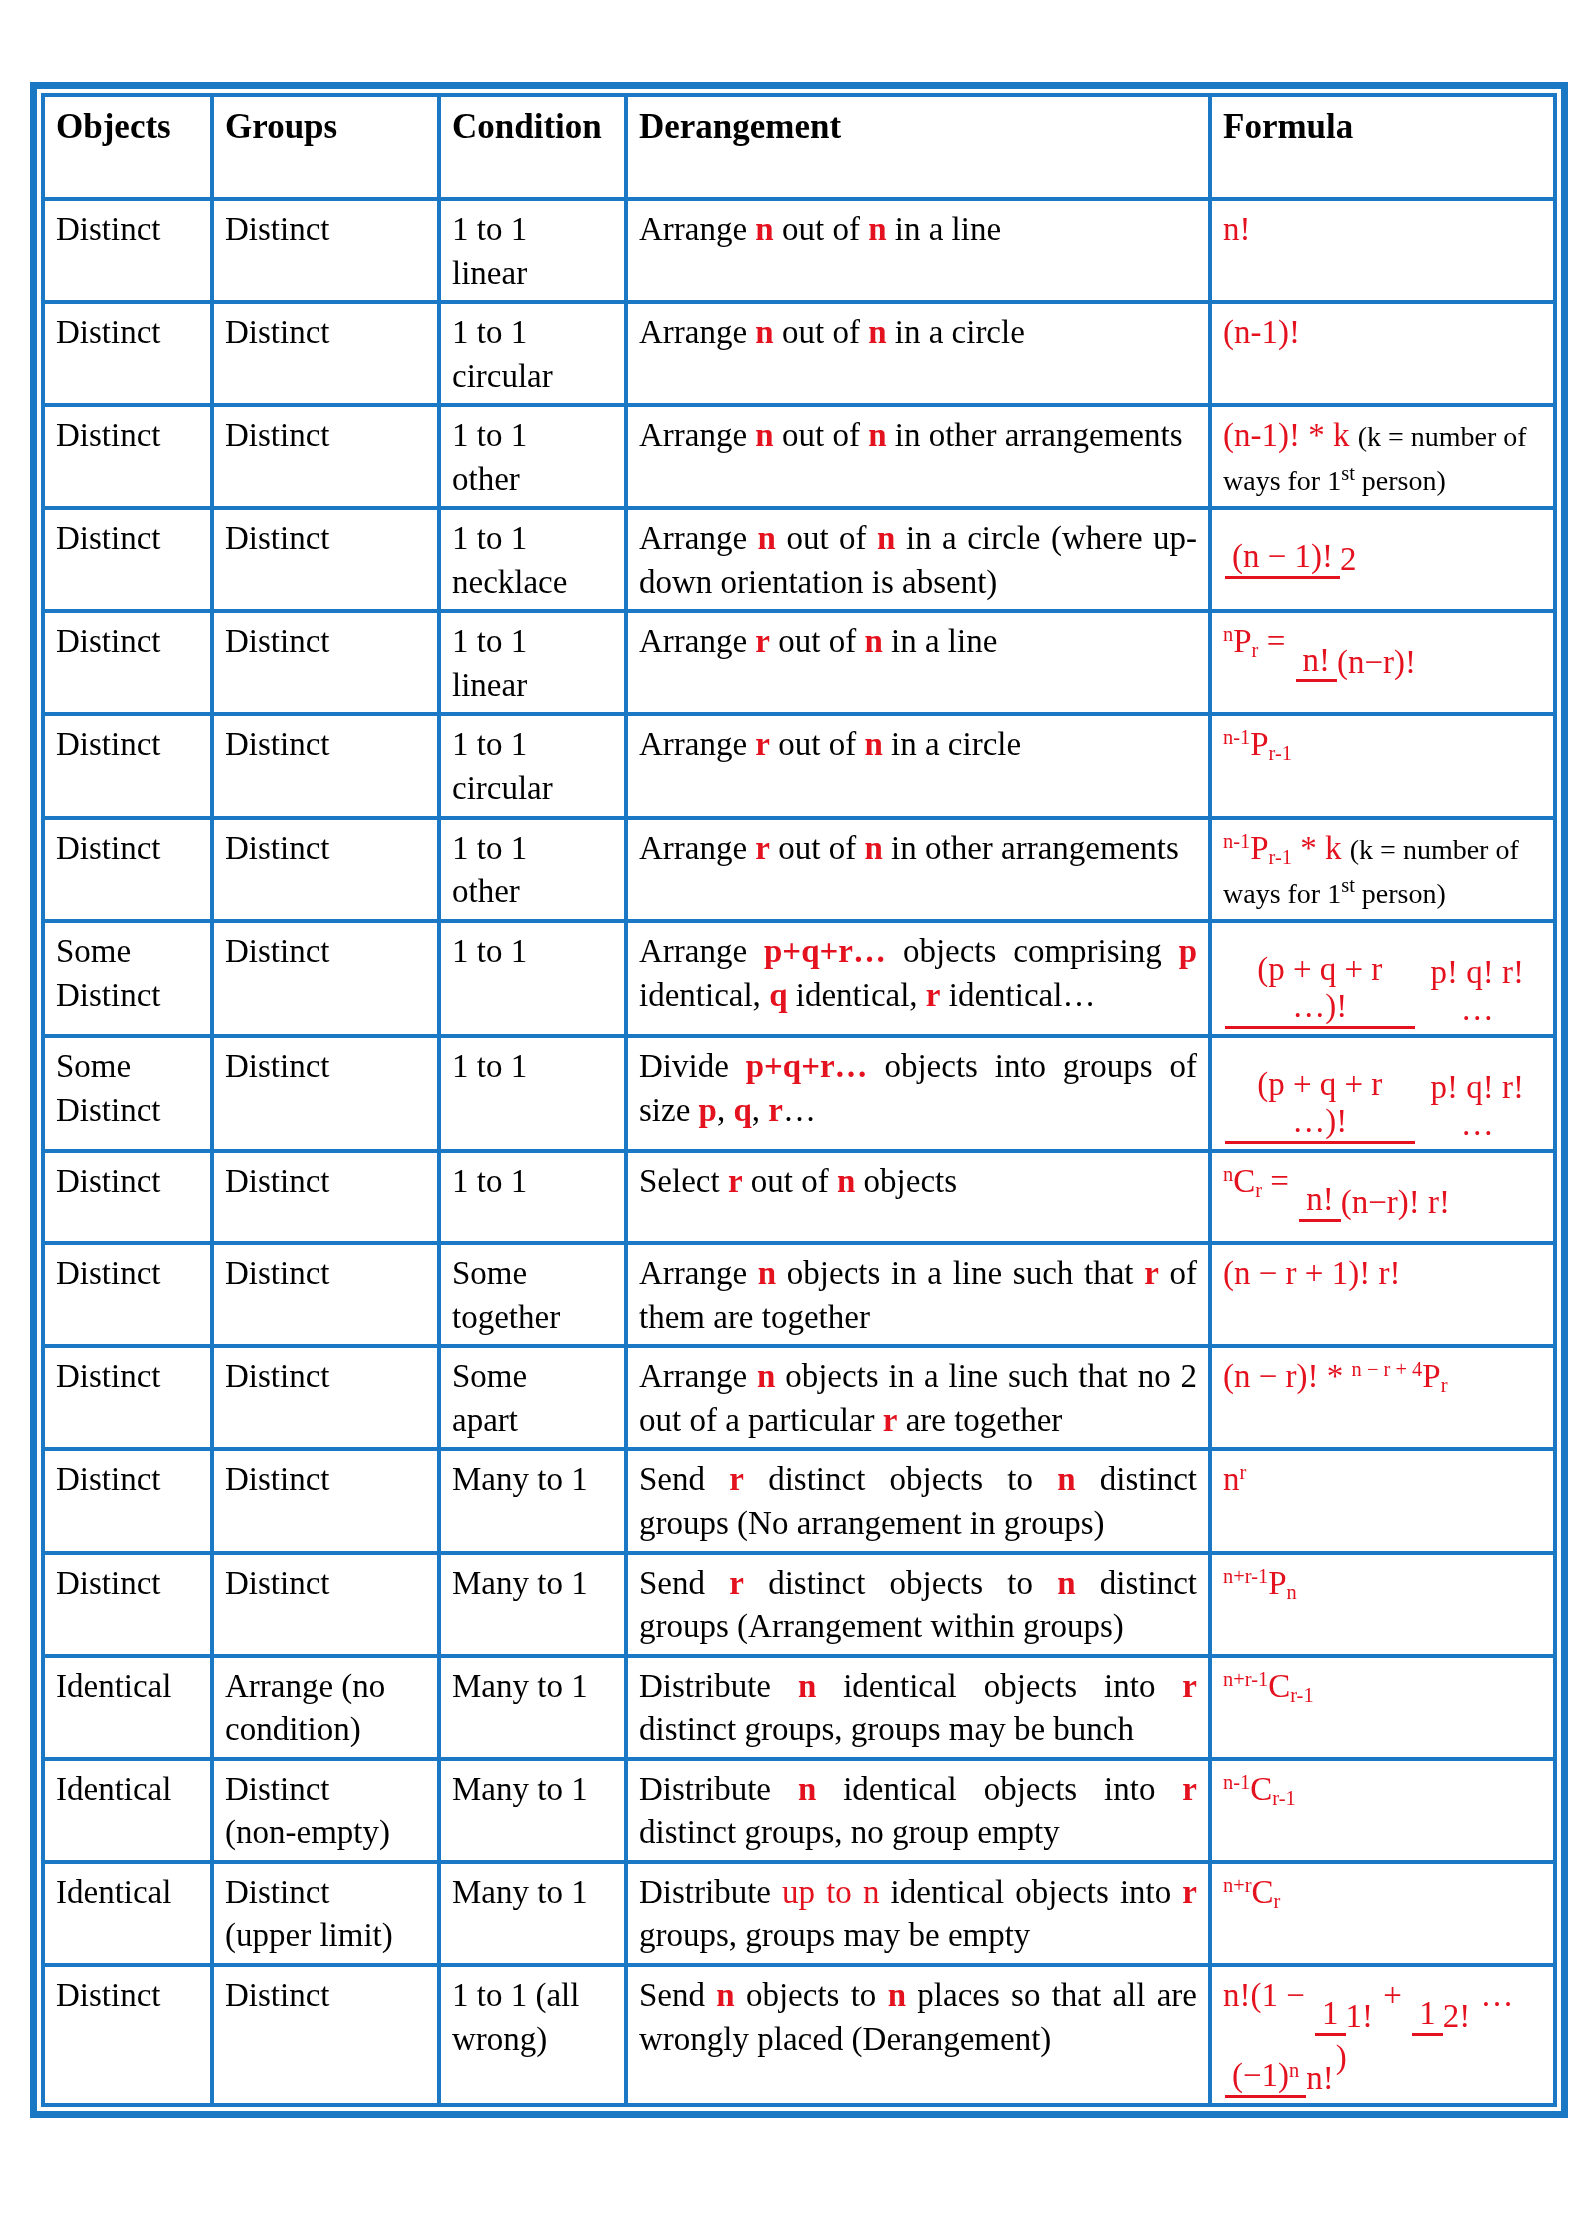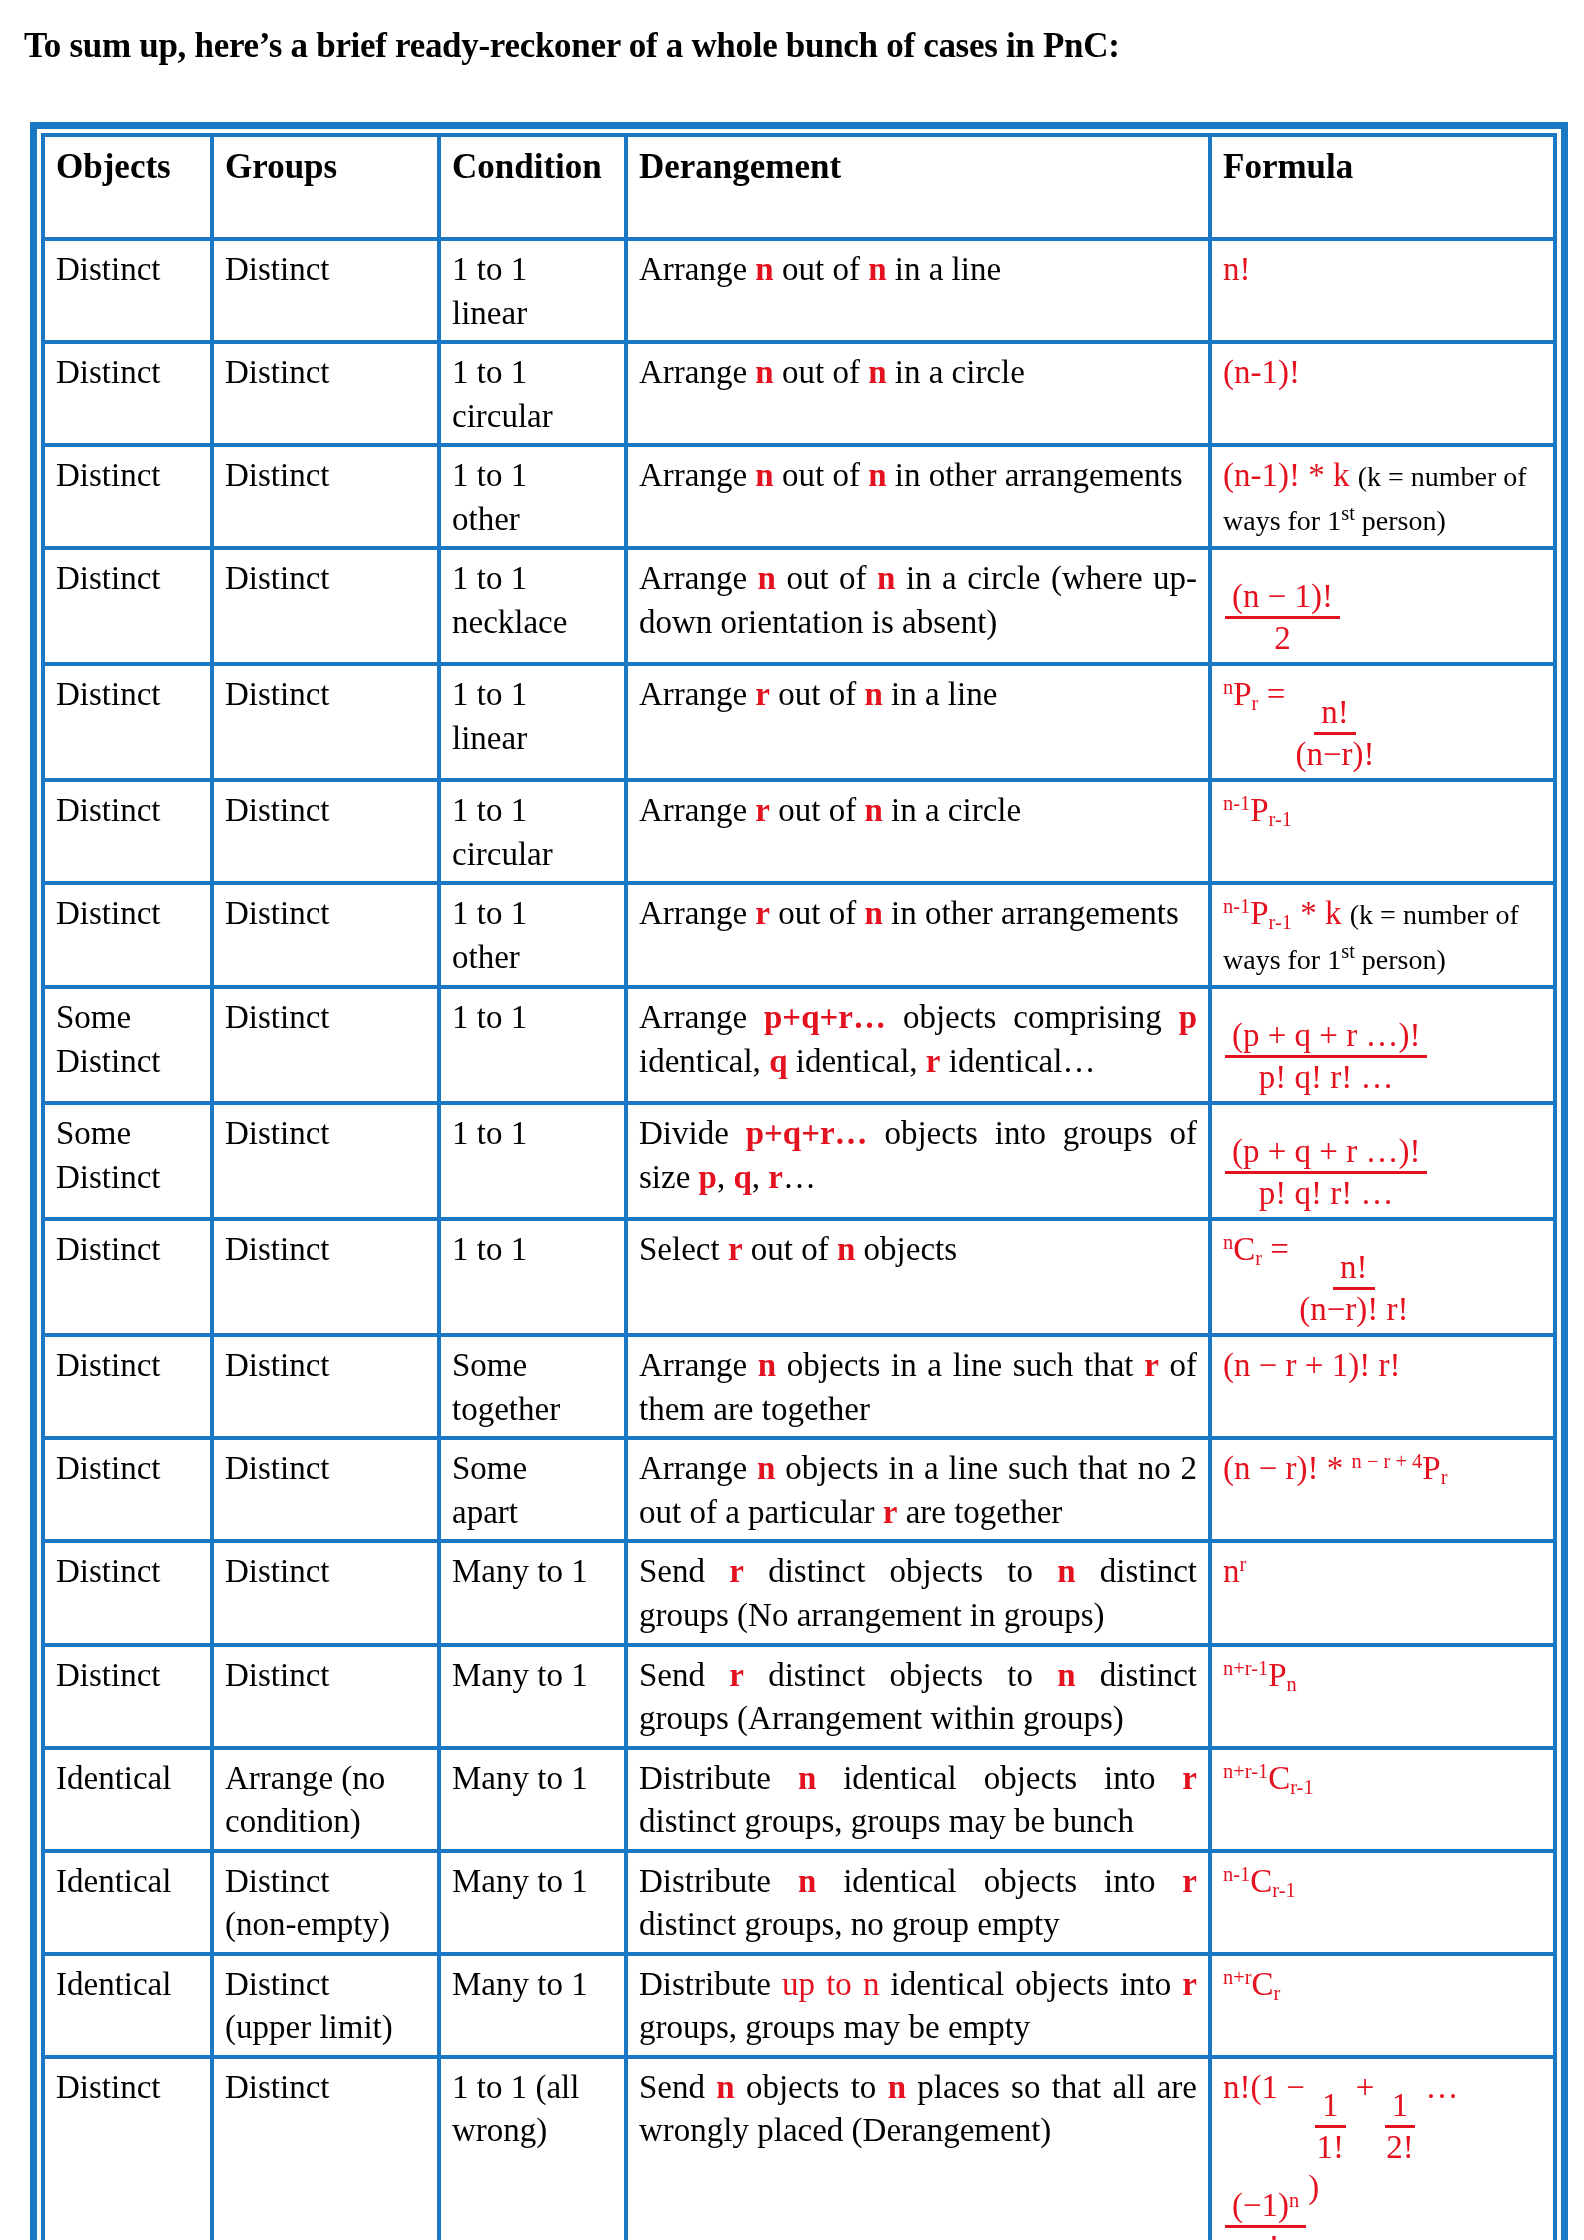--- a/index.html
+++ b/index.html
@@ -51,37 +51,36 @@
   
   .r  { color:var(--red); font-weight:bold; }   
   .rp { color:var(--red);margin-top:12px; }                     
   .blk { color:#000; font-size:28px; }          
   .sup { font-size:0.62em; vertical-align:0.55em; }
   .sub { font-size:0.62em; vertical-align:-0.25em; }
   .blk.sup { font-size:0.62em; vertical-align:0.5em;margin-top:36px; }
   
   .frac {
     display:inline-flex;
-    flex-direction:column;
+    flex-direction:row;
     align-items:center;
     vertical-align:-0.55em;
     line-height:1.12;
     text-align:center;
     margin:0 2px;
     justify-content:flex-end;
   }
   .frac .fn { border-bottom:3px solid currentColor; padding:0 7px 1px 7px; }
   .frac .fd { padding-top:1px; }
   .frac .sup { vertical-align:0.45em; }
 </style>
 </head>
 <body>
 
 <div class="page">
-  <div class="title">To sum up, here’s a brief ready-reckoner of a whole bunch of cases in PnC:</div>
 
   <div class="frame">
     <table>
       <colgroup>
         <col style="width:169px">
         <col style="width:227px">
         <col style="width:187px">
         <col style="width:584px">
         <col style="width:345px">
       </colgroup>

